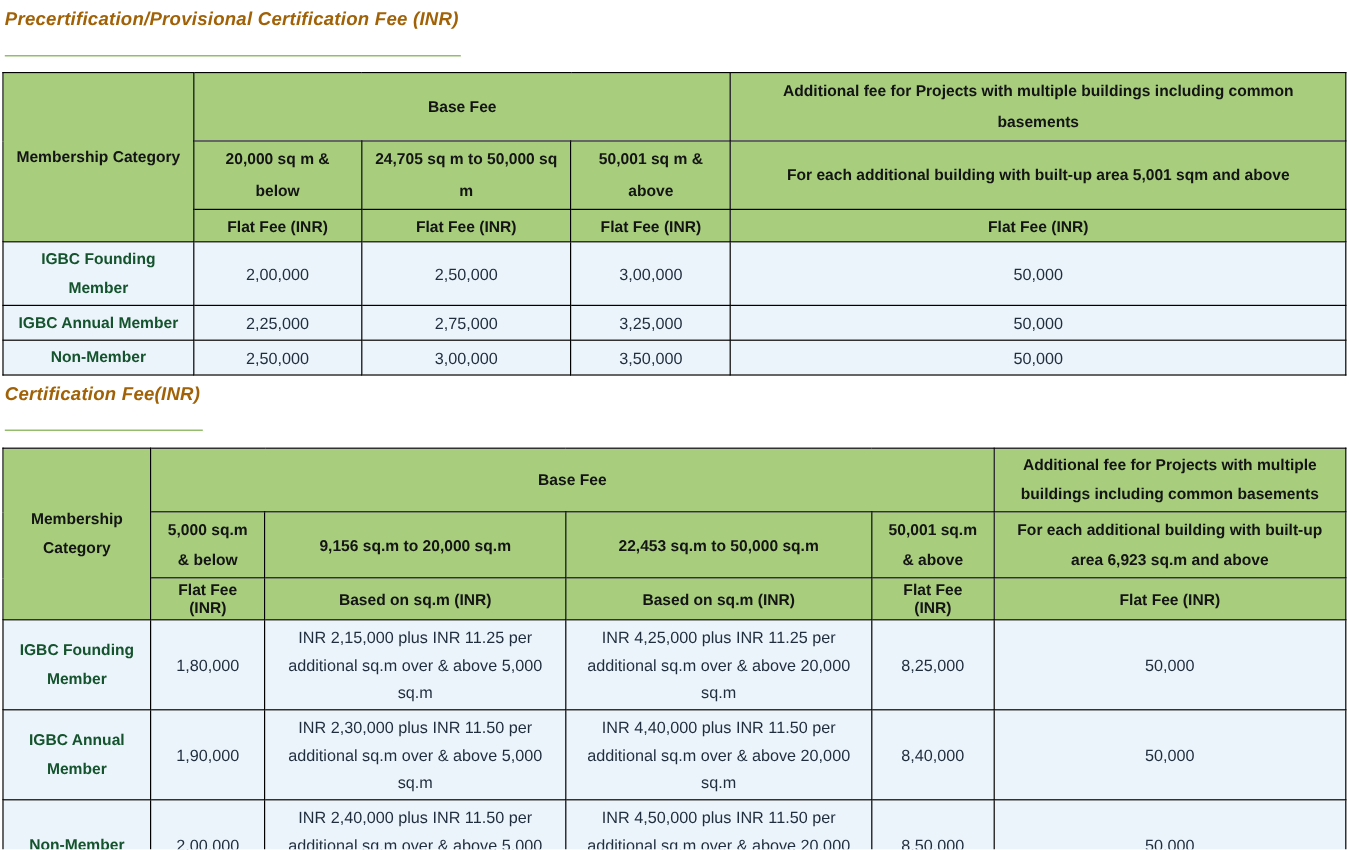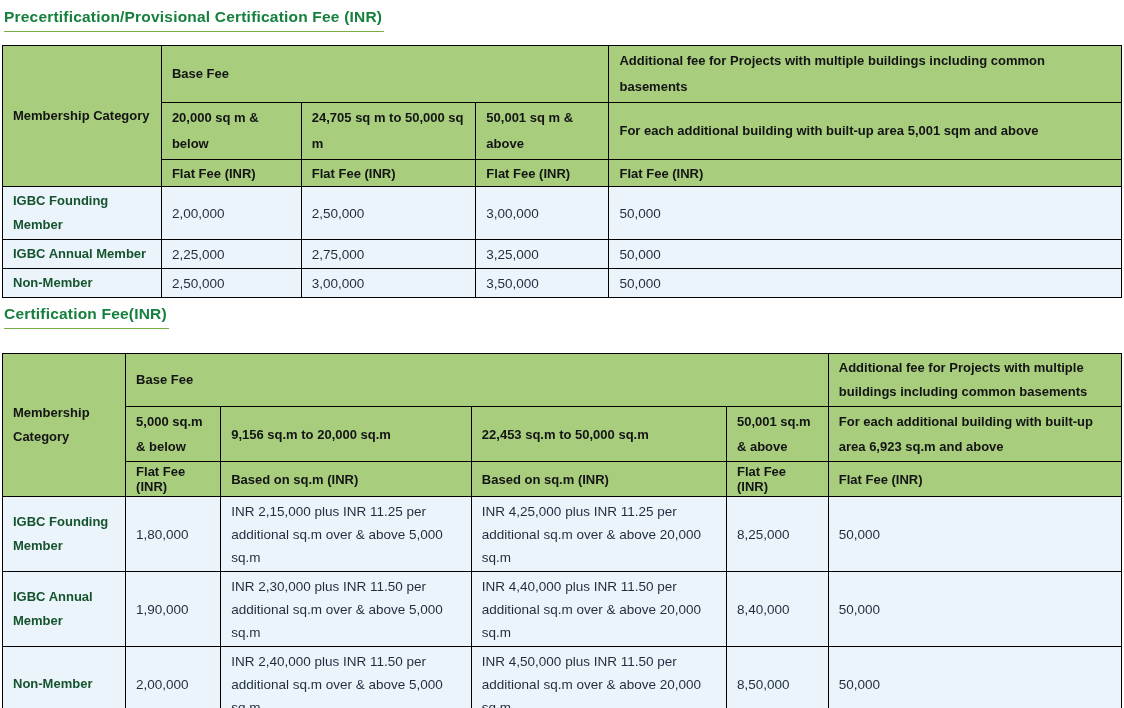--- a/index.html
+++ b/index.html
@@ -12,40 +12,41 @@
     width: 1124px;
     height: 708px;
     box-sizing: border-box;
     padding: 8px 2px 0 2px;
     background: #ffffff;
     overflow: hidden;
   }
   .section-title {
     display: inline-block;
     margin: 0 0 13px 2px;
-    padding: 0 2px 5px 0;
+    padding: 0 2px 20px 0;
     font-size: 15.5px;
     font-weight: 700;
-    color: #15803d;
+    color: #a16207;
     border-bottom: 1px solid #79ad46;
     letter-spacing: 0.2px;
+    font-style: italic;
   }
   .section-title.second {
     margin-top: 7px;
-    margin-bottom: 24px;
+    margin-bottom: 14px;
   }
   table.fee-table {
     width: 100%;
     border-collapse: collapse;
     table-layout: fixed;
   }
   table.fee-table th,
   table.fee-table td {
     border: 1px solid #000000;
-    text-align: left;
+    text-align: center;
     vertical-align: middle;
     overflow: hidden;
     box-sizing: border-box;
     padding: 2px 10px;
   }
   table.fee-table thead th {
     background: #a7cd7d;
     color: #141414;
     font-size: 13px;
     font-weight: 700;

